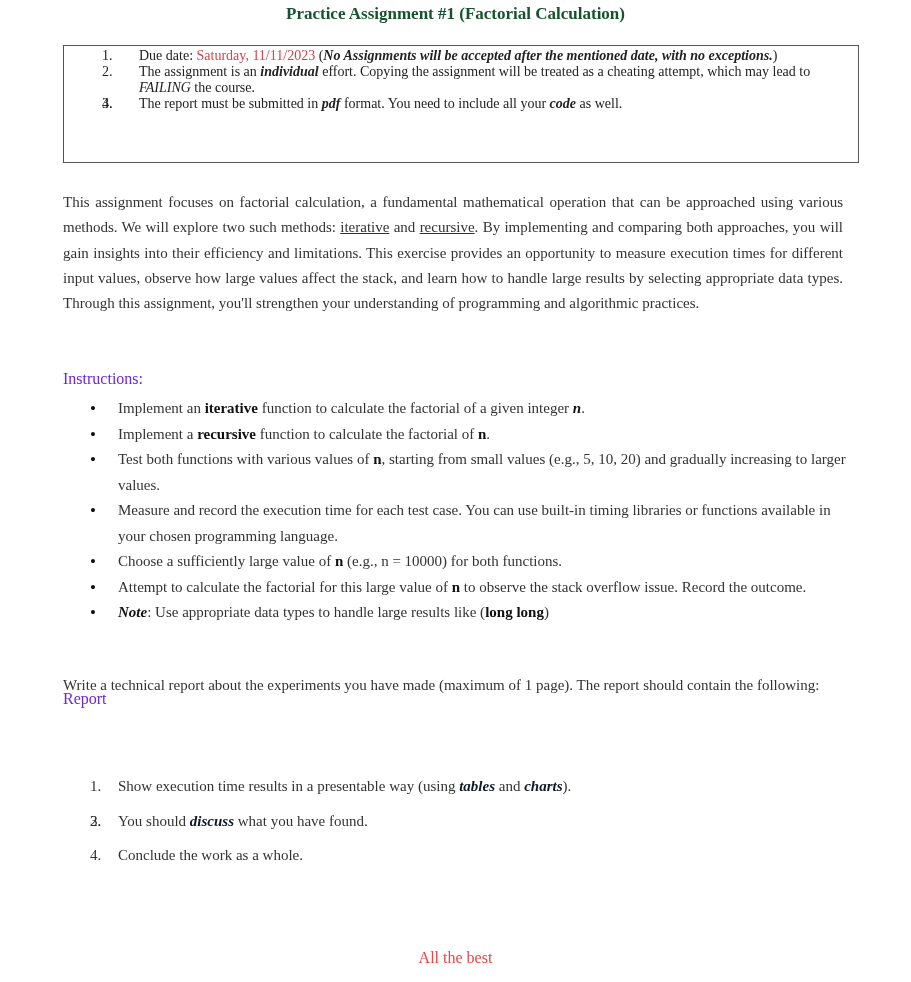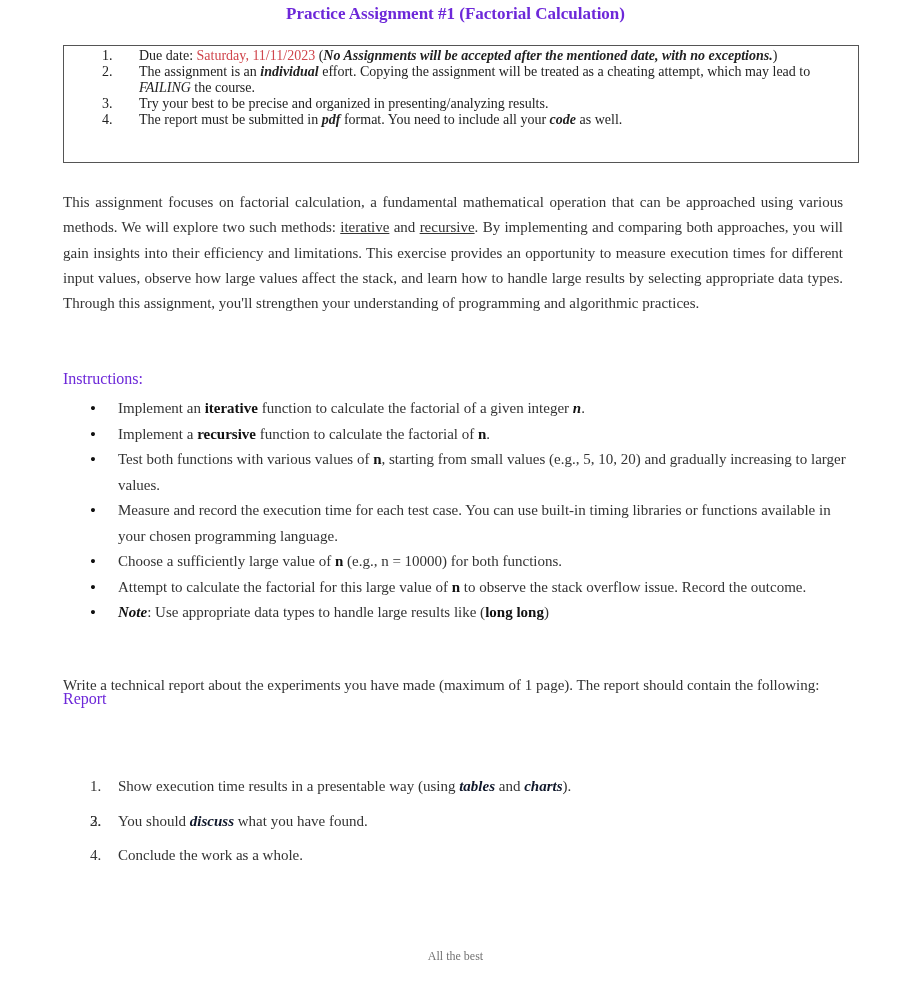--- a/index.html
+++ b/index.html
@@ -2,21 +2,21 @@
 <html><head>
 <meta charset="utf-8">
 <style>
   html, body { margin: 0; padding: 0; background: #ffffff; }
   body { width: 911px; height: 982px; position: relative; overflow: hidden; color: #222; }
   .serif { font-family: "Liberation Serif", "DejaVu Serif", serif; }
   .sans { font-family: Liberation Serif, serif; }
 
   .title {
     position: absolute; top: 4px; left: 0; width: 911px; text-align: center;
-    font-size: 17px; font-weight: bold; color: #6d28d9;
+    font-size: 17px; font-weight: bold; color: #14532d;
   }
   .rules-box {
     position: absolute; left: 63px; top: 45px; width: 796px; height: 118px;
     border: 1.5px solid #555; box-sizing: border-box;
     font-size: 14px; line-height: 16px; color: #222;
   }
   .rules-box ol { margin: 0; padding: 2px 8px 0 63px; }
   .rules-box li { padding-left: 12px; }
   .red { color: #d0454c; }
 
@@ -47,21 +47,21 @@
   .report-list {
     position: absolute; left: 63px; top: 774px; width: 780px; margin: 0; padding: 0;
     list-style: none; font-size: 15px; line-height: 24px; color: #333;
   }
   .report-list li { position: relative; padding-left: 55px; margin-bottom: 10.5px; }
   .report-list li .num { position: absolute; left: 27px; top: 0; }
   .report-list b { color: #0f172a; text-align: right; }
 
   .closing {
     position: absolute; top: 949px; left: 0; width: 911px; text-align: center;
-    font-size: 12px; color: #737373;
+    font-size: 16px; color: #ef4444;
   }
 </style>
 </head>
 <body>
 
 <div>
 
   <div class="title serif">Practice Assignment #1 (Factorial Calculation)</div>
 
   <div class="rules-box serif">
@@ -69,21 +69,20 @@
       <li style="position:relative;">
         <span style="position:absolute;left:-25px;">1.</span>
         <span>Due date: </span><span class="red">Saturday, 11/11/2023</span><span> (</span><b><i>No Assignments will be accepted after the mentioned date, with no exceptions.</i></b><span>)</span>
       </li>
       <li style="position:relative;">
         <span style="position:absolute;left:-25px;">2.</span>
         <span>The assignment is an </span><b><i>individual</i></b><span> effort. Copying the assignment will be treated as a cheating attempt, which may lead to </span><i>FAILING</i><span> the course.</span>
       </li>
       <li style="position:relative;">
         <span style="position:absolute;left:-25px;">3.</span>
-        <span>Try your best to be precise and organized in presenting/analyzing results.</span>
       </li>
       <li style="position:relative;">
         <span style="position:absolute;left:-25px;">4.</span>
         <span>The report must be submitted in </span><b><i>pdf</i></b><span> format. You need to include all your </span><b><i>code</i></b><span> as well.</span>
       </li>
     </ol>
   </div>
 
   <div class="intro sans">
     <span>This assignment focuses on factorial calculation, a fundamental mathematical operation that can be approached using various methods. We will explore two such methods: </span><u>iterative</u><span> and </span><u>recursive</u><span>. By implementing and comparing both approaches, you will gain insights into their efficiency and limitations. This exercise provides an opportunity to measure execution times for different input values, observe how large values affect the stack, and learn how to handle large results by selecting appropriate data types. Through this assignment, you'll strengthen your understanding of programming and algorithmic practices.</span>

